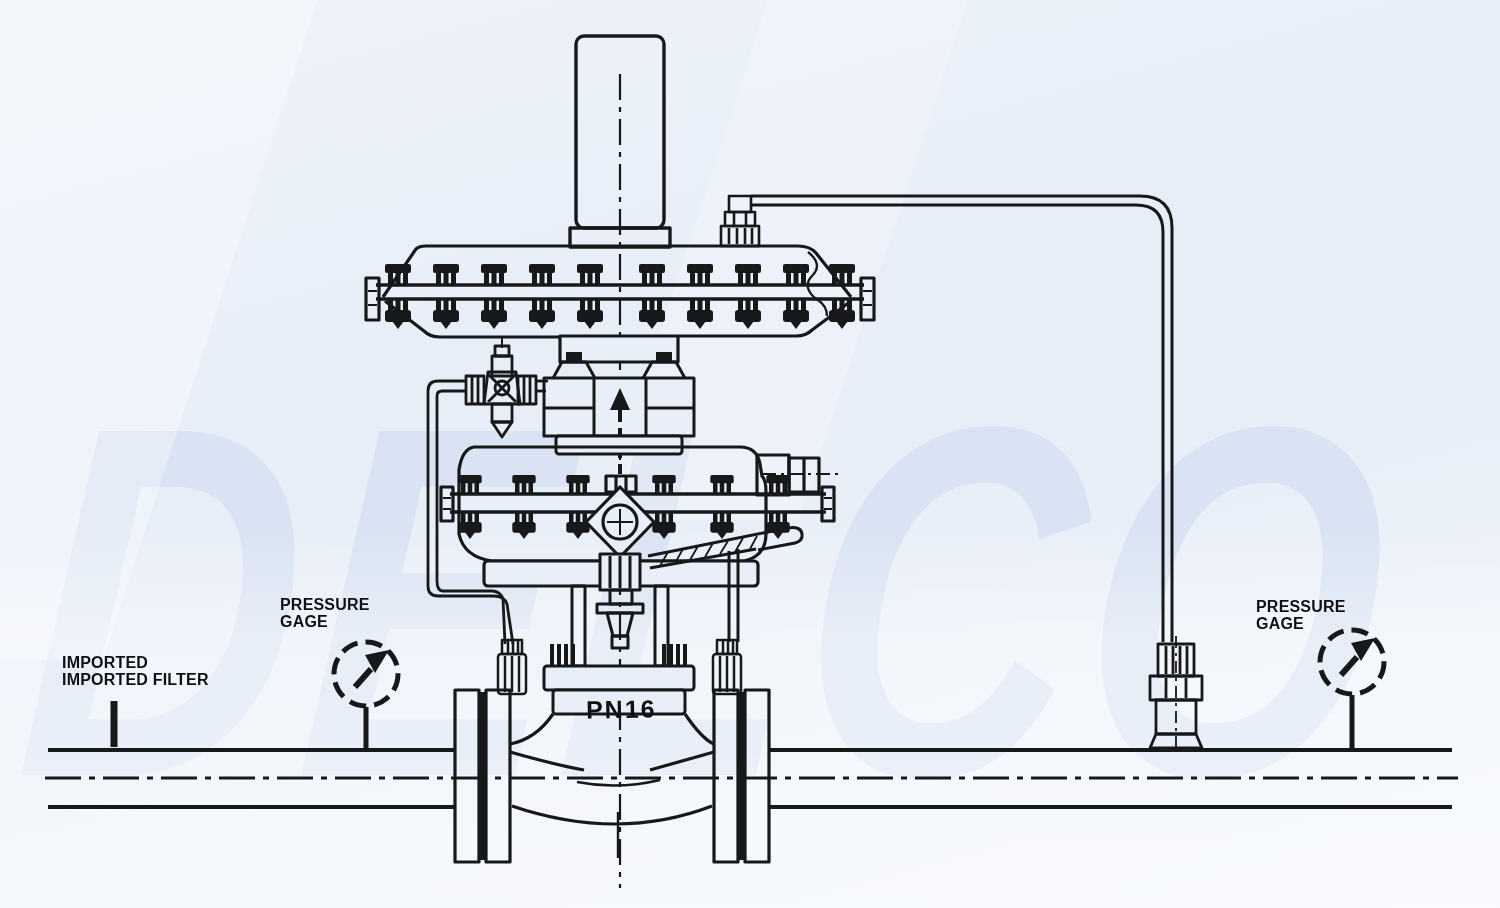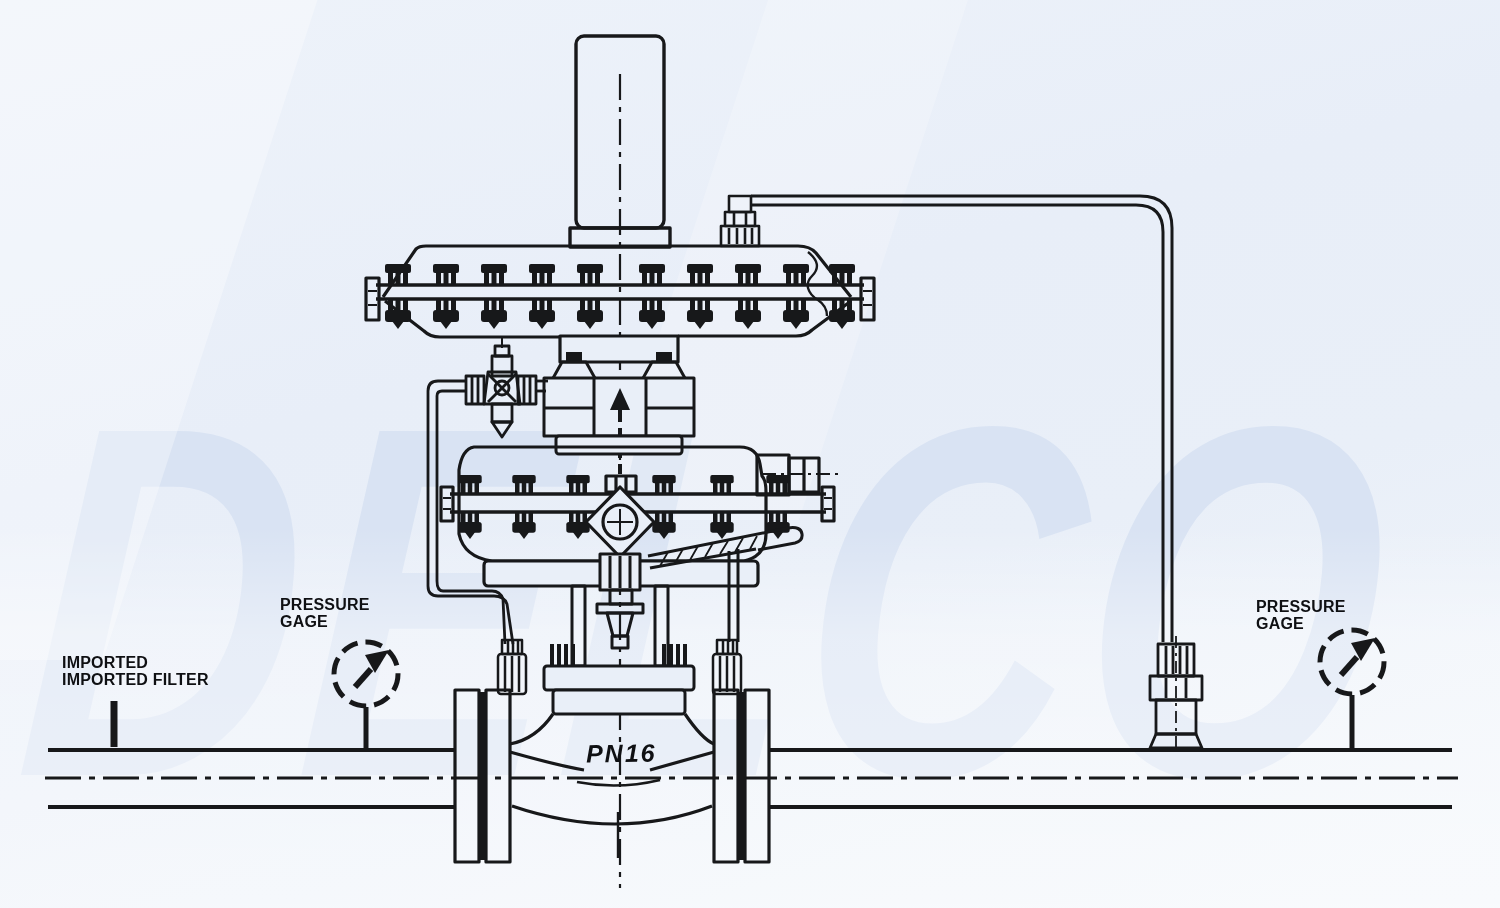--- a/index.html
+++ b/index.html
@@ -24,21 +24,21 @@
   .streak.s1{left:-140px;top:-60px;width:360px;height:720px;transform:skewX(-18deg);}
   .streak.s2{left:690px;top:-40px;width:200px;height:560px;transform:skewX(-18deg);background:rgba(255,255,255,.22);}
   svg.drawing{position:absolute;inset:0;z-index:3;}
   .lbl{
     position:absolute;z-index:4;color:#0f1013;font-weight:bold;
     font-size:16px;line-height:1.06;letter-spacing:.2px;white-space:nowrap;
   }
   .lbl-filter{left:62px;top:655px;}
   .lbl-gage-left{left:280px;top:597px;}
   .lbl-gage-right{left:1256px;top:599px;}
-  .lbl-pn{left:586px;top:740px;font-size:25px;letter-spacing:2px;transform:rotate(-1deg);font-style:italic;}
+  .lbl-pn{left:586px;top:696px;font-size:25px;letter-spacing:2px;transform:rotate(-1deg);}
 </style>
 </head>
 <body>
 
 <div class="canvas">
 
   <div class="watermark">DELCO</div>
   <div class="light-overlay"></div>
   <div class="streak s1"></div>
   <div class="streak s2"></div>

